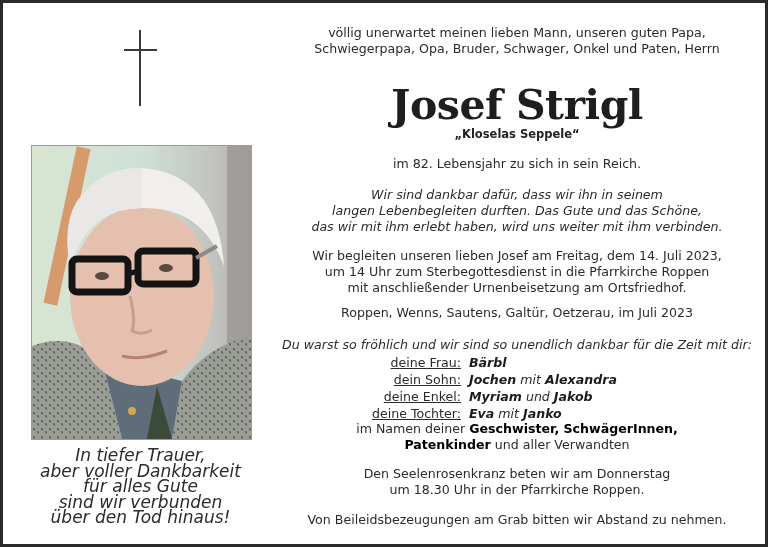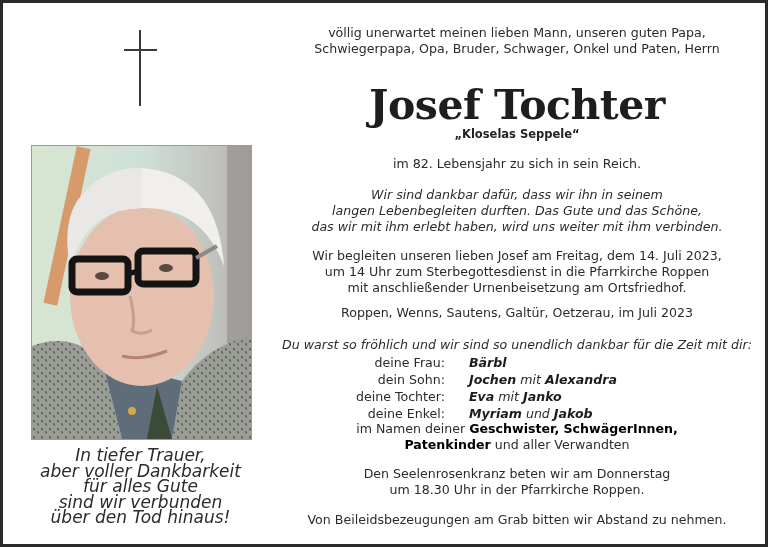--- a/index.html
+++ b/index.html
@@ -37,21 +37,21 @@
   .b-reich { top: 153px; }
   .b-dank { top: 184px; font-style: italic; }
   .b-funeral { top: 245px; }
   .b-places { top: 302px; }
   .b-fruh { top: 334px; font-style: italic; }
   .family {
     position: absolute; top: 351px; left: 0; width: 484px;
     font-size: 12.6px; line-height: 17px;
   }
   .fam-row { display: flex; white-space: nowrap; }
-  .fam-label { width: 194px; text-align: right; padding-right: 24px; box-sizing: border-box; }
+  .fam-label { width: 194px; text-align: right; padding-right: 8px; box-sizing: border-box; text-decoration: underline; }
   .fam-value { text-align: left; font-style: italic; }
   .fam-value b { font-weight: bold; color: #1c1c1c; }
   .b-namen { top: 418px; }
   .b-namen b { color: #000000; }
   .b-rosary { top: 463px; }
   .b-beileid { top: 509px; }
 </style>
 </head>
 <body>
 
@@ -106,21 +106,21 @@
     <div>über den Tod hinaus!</div>
   </div>
 
   <div class="right-col">
 
     <div class="block b-intro sans">
       <div>völlig unerwartet meinen lieben Mann, unseren guten Papa,</div>
       <div>Schwiegerpapa, Opa, Bruder, Schwager, Onkel und Paten, Herrn</div>
     </div>
 
-    <div class="name">Josef Tochter</div>
+    <div class="name">Josef Strigl</div>
     <div class="nickname">„Kloselas Seppele“</div>
 
     <div class="block b-reich sans">im 82. Lebensjahr zu sich in sein Reich.</div>
 
     <div class="block b-dank sans">
       <div>Wir sind dankbar dafür, dass wir ihn in seinem</div>
       <div>langen Lebenbegleiten durften. Das Gute und das Schöne,</div>
       <div>das wir mit ihm erlebt haben, wird uns weiter mit ihm verbinden.</div>
     </div>
 
@@ -137,26 +137,26 @@
     <div class="family sans">
       <div class="fam-row">
         <span class="fam-label">deine Frau:</span>
         <span class="fam-value"><b>Bärbl</b><span></span><b></b></span>
       </div>
       <div class="fam-row">
         <span class="fam-label">dein Sohn:</span>
         <span class="fam-value"><b>Jochen</b><span style="white-space:pre"> mit </span><b>Alexandra</b></span>
       </div>
       <div class="fam-row">
+        <span class="fam-label">deine Enkel:</span>
+        <span class="fam-value"><b>Myriam</b><span style="white-space:pre"> und </span><b>Jakob</b></span>
+      </div>
+      <div class="fam-row">
         <span class="fam-label">deine Tochter:</span>
         <span class="fam-value"><b>Eva</b><span style="white-space:pre"> mit </span><b>Janko</b></span>
-      </div>
-      <div class="fam-row">
-        <span class="fam-label">deine Enkel:</span>
-        <span class="fam-value"><b>Myriam</b><span style="white-space:pre"> und </span><b>Jakob</b></span>
       </div>
     </div>
 
     <div class="block b-namen sans">
       <div><span style="white-space:pre">im Namen deiner </span><b>Geschwister, SchwägerInnen,</b></div>
       <div><b>Patenkinder</b><span style="white-space:pre"> und aller Verwandten</span></div>
     </div>
 
     <div class="block b-rosary sans">
       <div>Den Seelenrosenkranz beten wir am Donnerstag</div>

